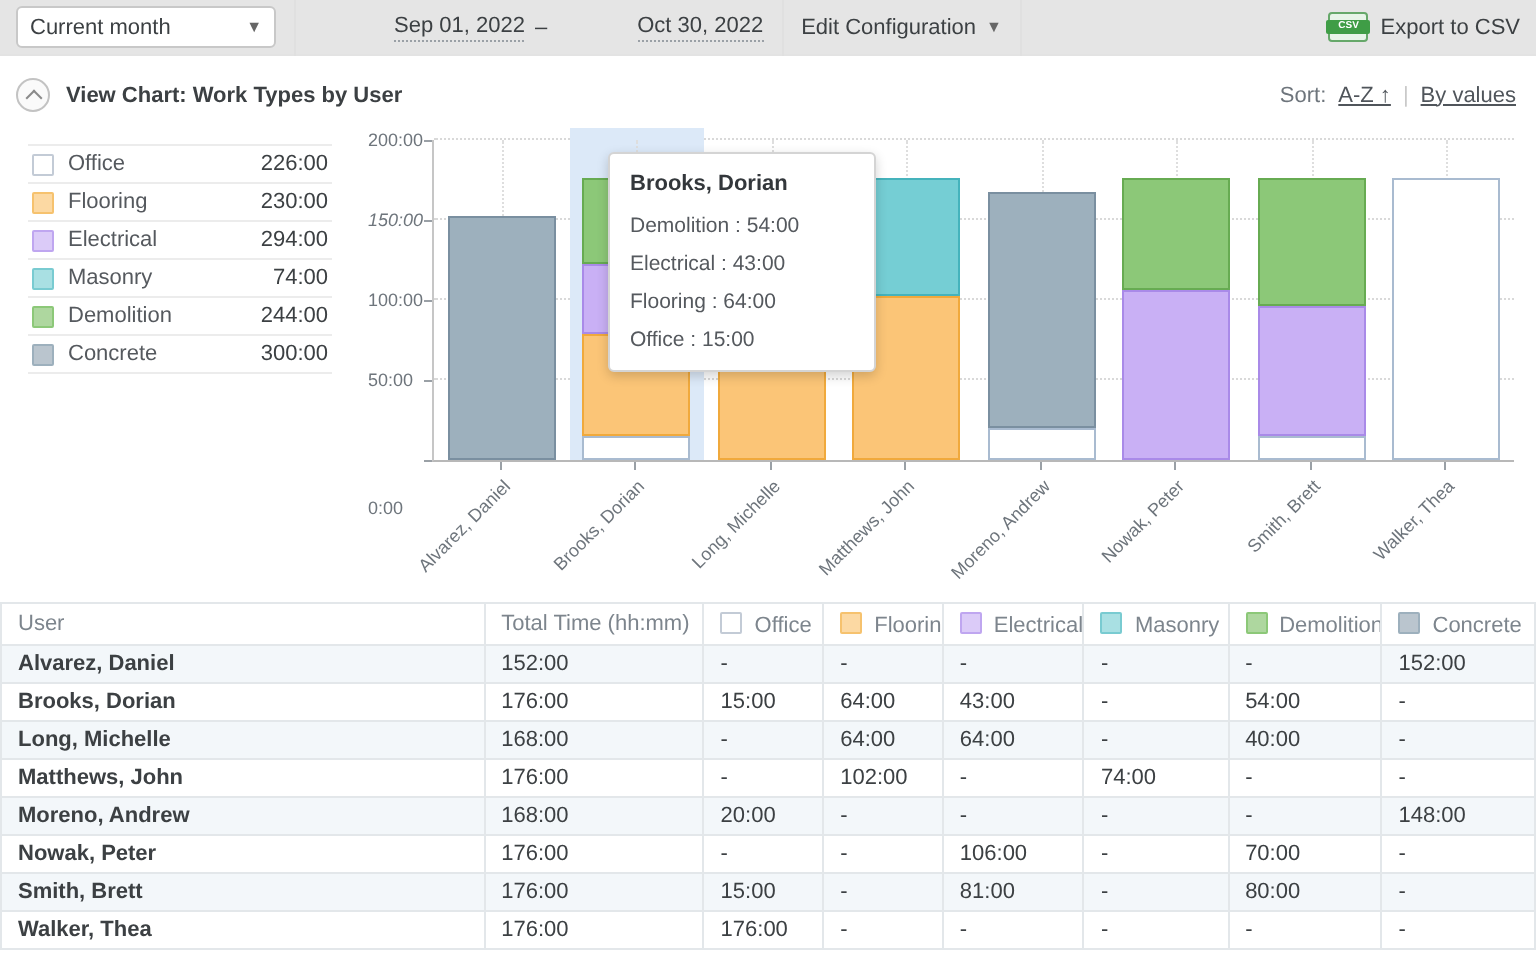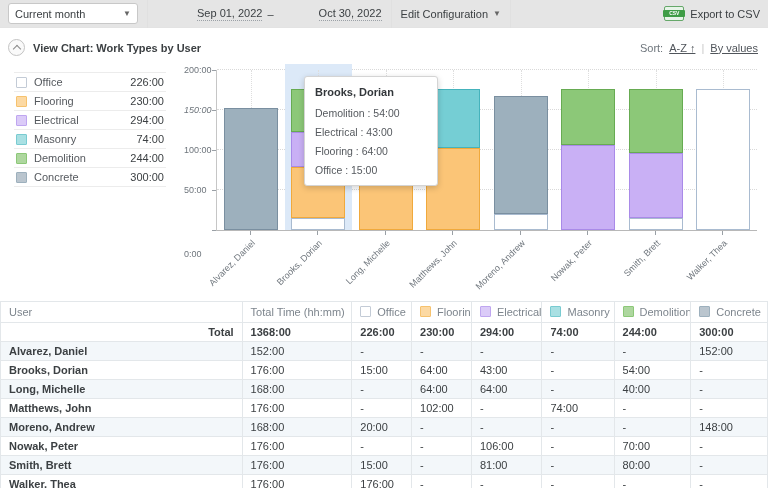--- a/index.html
+++ b/index.html
@@ -253,30 +253,20 @@
       <tr id="table-head">
           <th>User</th>
           <th>Total Time (hh:mm)</th>
           <th><span class="swatch" style="background: rgb(255, 255, 255); border-color: rgb(195, 203, 214);"></span>Office</th>
           <th><span class="swatch" style="background: rgb(252, 217, 163); border-color: rgb(246, 194, 110);"></span>Flooring</th>
           <th><span class="swatch" style="background: rgb(219, 203, 248); border-color: rgb(191, 166, 240);"></span>Electrical</th>
           <th><span class="swatch" style="background: rgb(169, 224, 227); border-color: rgb(121, 203, 209);"></span>Masonry</th>
           <th><span class="swatch" style="background: rgb(174, 215, 159); border-color: rgb(140, 200, 120);"></span>Demolition</th>
           <th><span class="swatch" style="background: rgb(186, 197, 206); border-color: rgb(157, 176, 189);"></span>Concrete</th>
         </tr>
-      <tr id="table-total" class="total-row">
-          <td class="total-label">Total</td>
-          <td class="val">1368:00</td>
-          <td class="val">226:00</td>
-          <td class="val">230:00</td>
-          <td class="val">294:00</td>
-          <td class="val">74:00</td>
-          <td class="val">244:00</td>
-          <td class="val">300:00</td>
-        </tr>
     </thead>
     <tbody id="table-body">
         <tr>
           <td class="user">Alvarez, Daniel</td>
           <td class="val">152:00</td>
           <td class="val">-</td>
           <td class="val">-</td>
           <td class="val">-</td>
           <td class="val">-</td>
           <td class="val">-</td>

